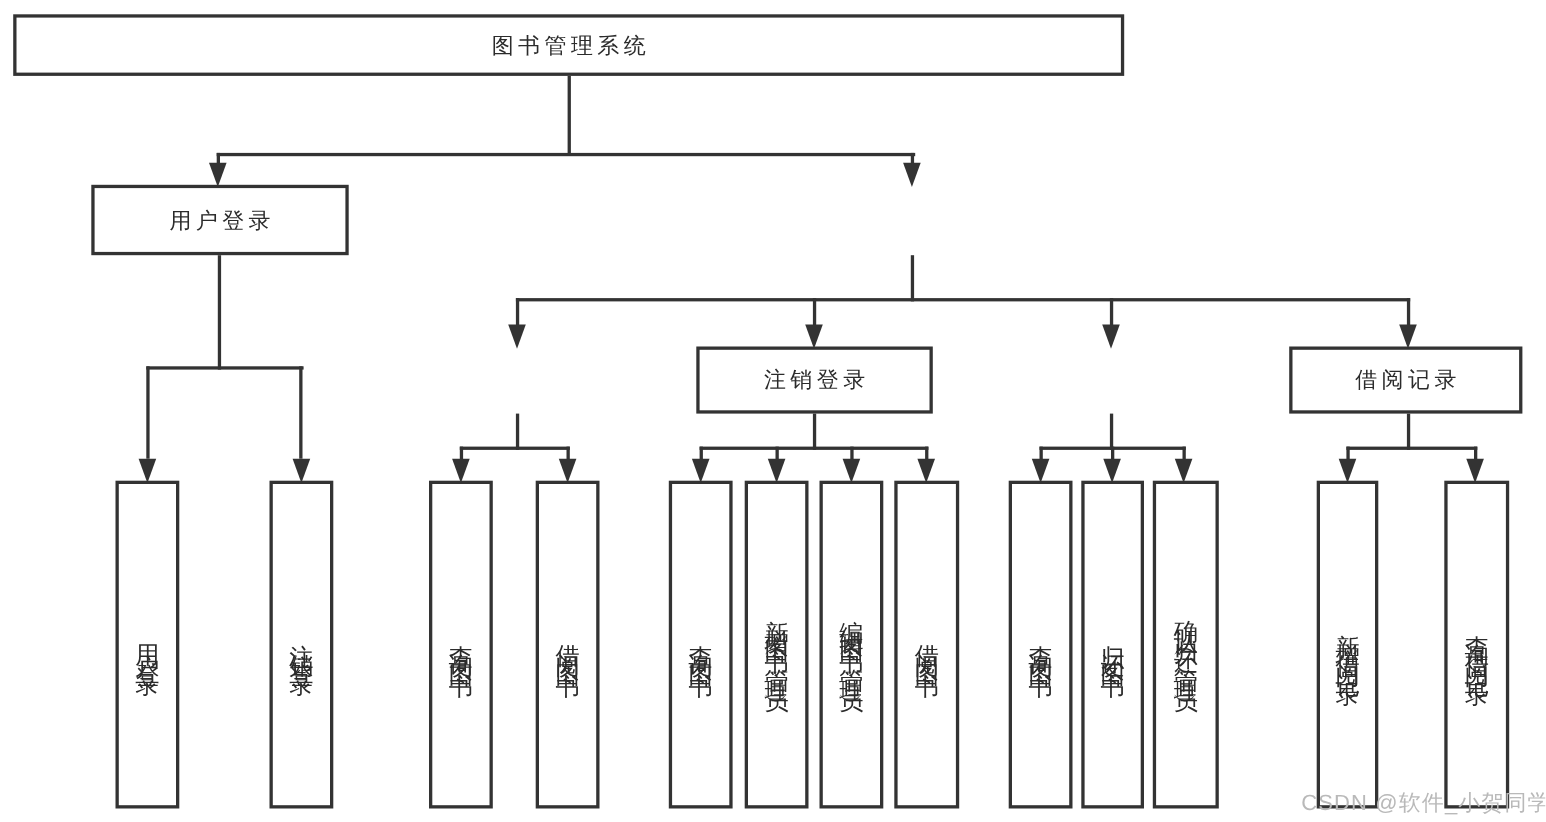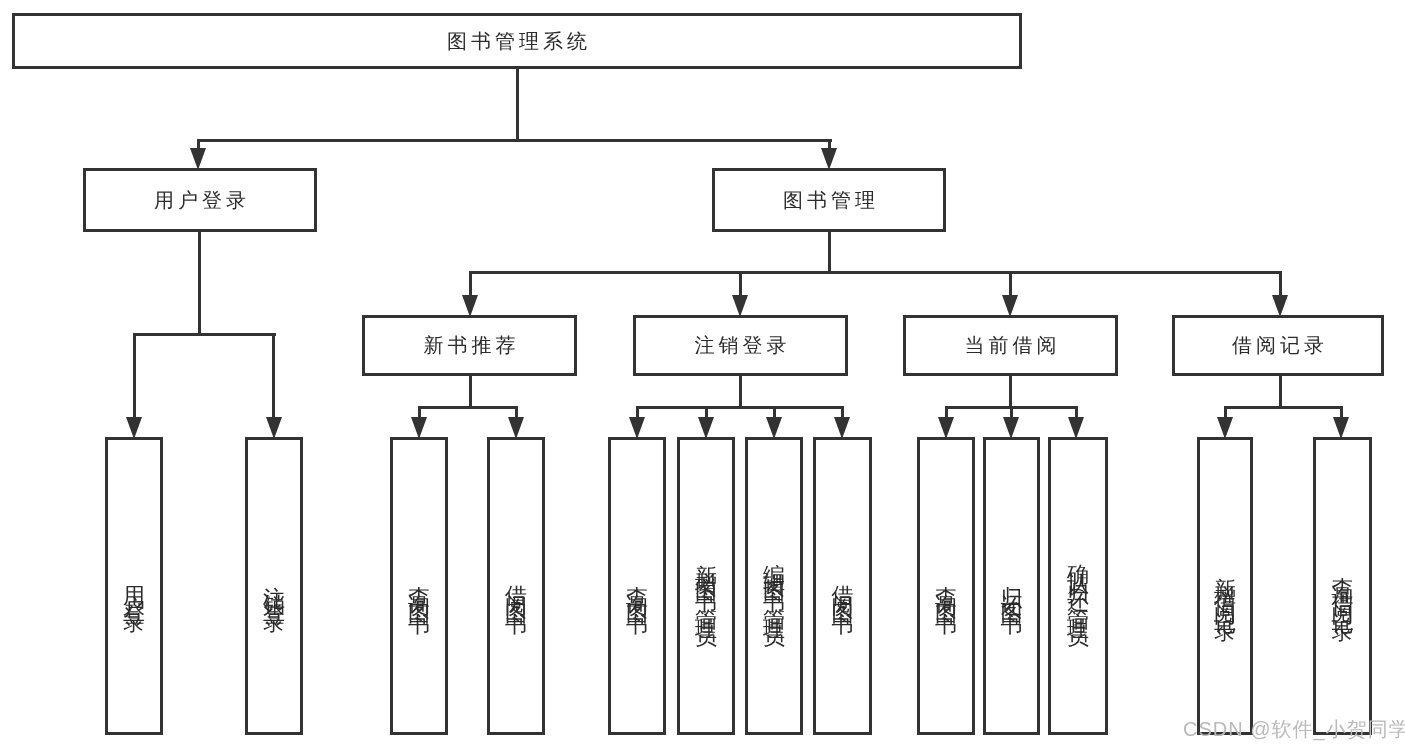--- a/index.html
+++ b/index.html
@@ -68,32 +68,23 @@
 
 <div id="canvas">
 
   <div class="node hnode root-box">
     <span class="lbl">图书管理系统</span>
   </div>
 
   <div class="node hnode lvl2" style="left:83px">
     <span class="lbl">用户登录</span>
   </div>
-  <div class="node hnode lvl2" style="left:712px">
-    <span class="lbl">图书管理</span>
-  </div>
 
-  <div class="node hnode lvl3" style="left:362px">
-    <span class="lbl">新书推荐</span>
-  </div>
   <div class="node hnode lvl3" style="left:633px">
     <span class="lbl">注销登录</span>
-  </div>
-  <div class="node hnode lvl3" style="left:903px">
-    <span class="lbl">当前借阅</span>
   </div>
   <div class="node hnode lvl3" style="left:1172px;width:212px">
     <span class="lbl">借阅记录</span>
   </div>
 
   <div class="node leaf" style="left:105px">
     <span class="lbl">用户登录</span>
   </div>
   <div class="node leaf" style="left:245px">
     <span class="lbl">注销登录</span>

